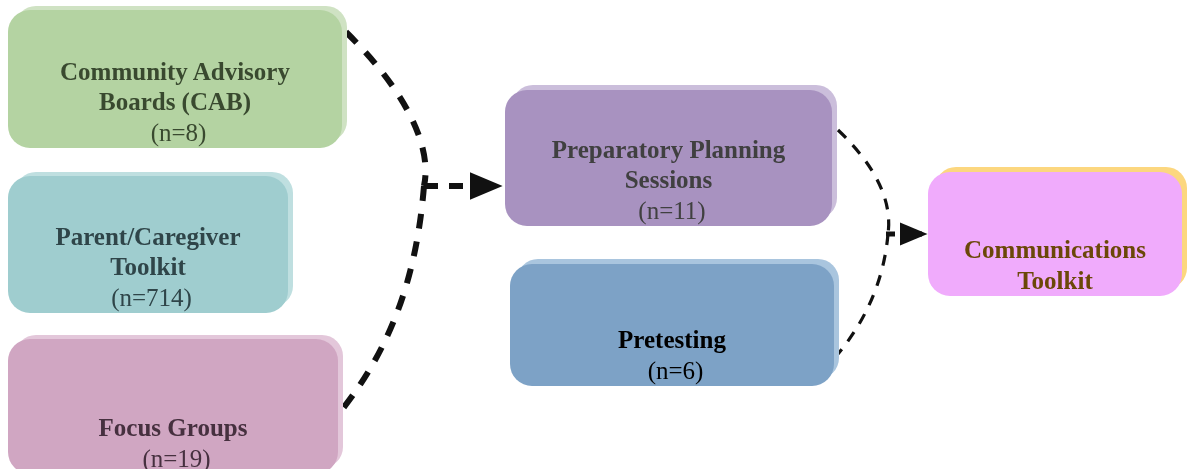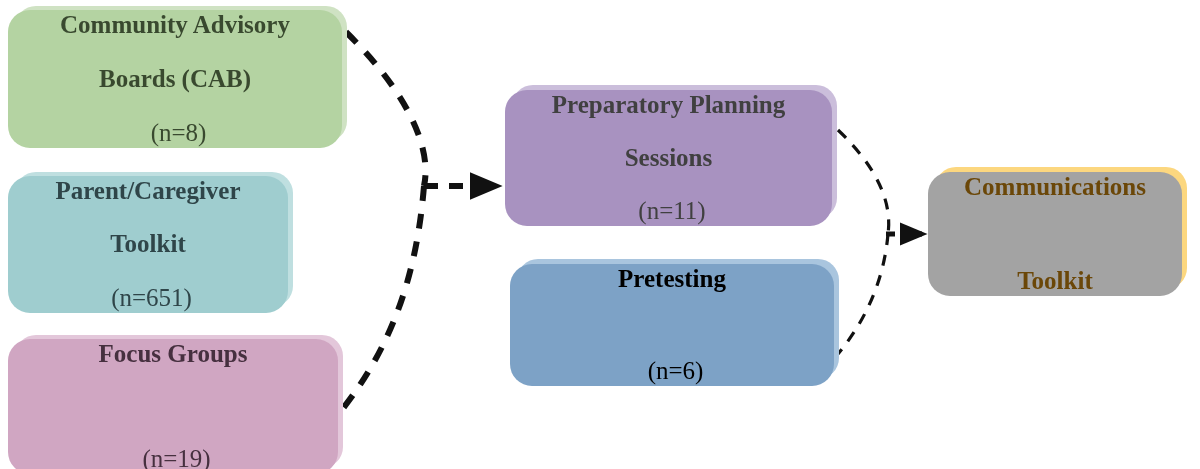--- a/index.html
+++ b/index.html
@@ -14,21 +14,21 @@
     background: #ffffff;
     overflow: hidden;
     font-family: "Liberation Serif", "DejaVu Serif", serif;
   }
   .flow-box {
     position: absolute;
     box-sizing: border-box;
     display: flex;
     flex-direction: column;
     align-items: center;
-    justify-content: space-between;
+    justify-content: flex-end;
     text-align: center;
     border-radius: 22px;
     line-height: 1.22;
   }
   .flow-box .box-line {
     display: block;
     width: 100%;
   }
   .title-line {
     font-weight: bold;
@@ -73,21 +73,21 @@
     left: 510px; top: 264px; width: 324px; height: 122px;
     background: #7da2c6;
     color: #000000;
     font-size: 25px;
     box-shadow: 6px -6px 0 -1px #a9c5de;
   }
 
   
   #box-toolkit {
     left: 928px; top: 172px; width: 254px; height: 124px;
-    background: #a3a3a3;
+    background: #f0abfc;
     color: #6b4708;
     font-size: 25px;
     box-shadow: 6px -6px 0 -1px #fcd77f;
   }
 
   #connector-layer {
     position: absolute;
     left: 0; top: 0;
     width: 1200px; height: 469px;
     pointer-events: none;
@@ -124,21 +124,21 @@
 
   <div class="flow-box" id="box-cab">
     <span class="box-line title-line">Community Advisory</span>
     <span class="box-line title-line">Boards (CAB)</span>
     <span class="box-line count-line">(n=8)</span>
   </div>
 
   <div class="flow-box" id="box-survey">
     <span class="box-line title-line">Parent/Caregiver</span>
     <span class="box-line title-line">Toolkit</span>
-    <span class="box-line count-line">(n=651)</span>
+    <span class="box-line count-line">(n=714)</span>
   </div>
 
   <div class="flow-box" id="box-focus">
     <span class="box-line title-line">Focus Groups</span>
     <span class="box-line count-line">(n=19)</span>
   </div>
 
   <div class="flow-box" id="box-prep">
     <span class="box-line title-line">Preparatory Planning</span>
     <span class="box-line title-line">Sessions</span>

